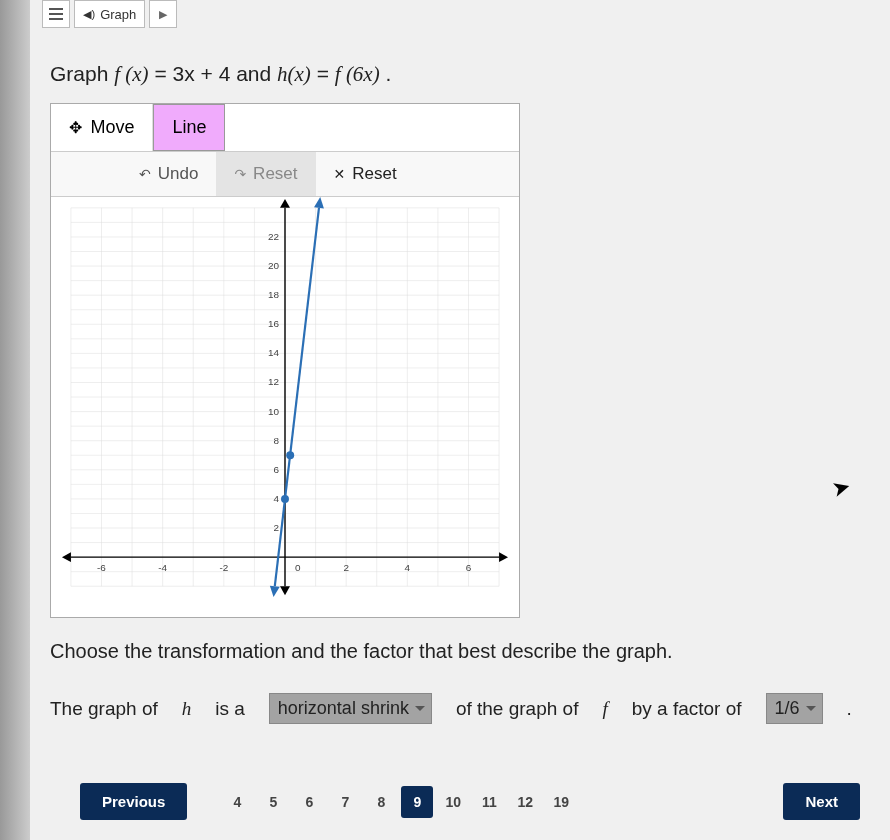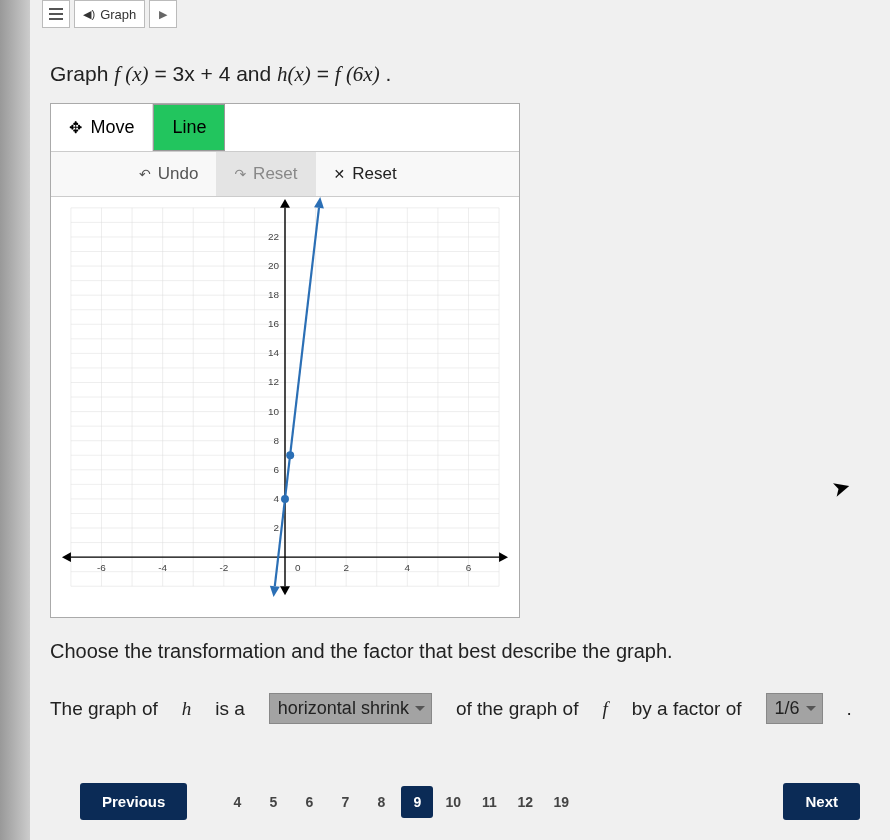--- a/index.html
+++ b/index.html
@@ -68,21 +68,21 @@
     border-bottom: 1px solid #ccc;
   }
   .tool-btn {
     padding: 12px 18px;
     font-size: 18px;
     display:flex; align-items:center; gap:8px;
     cursor:pointer;
     border-right:1px solid #ddd;
     background:#fff;
   }
-  .tool-btn.active { background:#22c55e; border:1px solid #999; }
+  .tool-btn.active { background:#f0abfc; border:1px solid #999; }
   .move-icon { font-size:16px; }
   .graph-actions {
     display:flex;
     justify-content:flex-start;
     padding-left: 70px;
     background:#f8f8f8;
     border-bottom:1px solid #ccc;
   }
   .act-btn {
     padding: 12px 18px;

